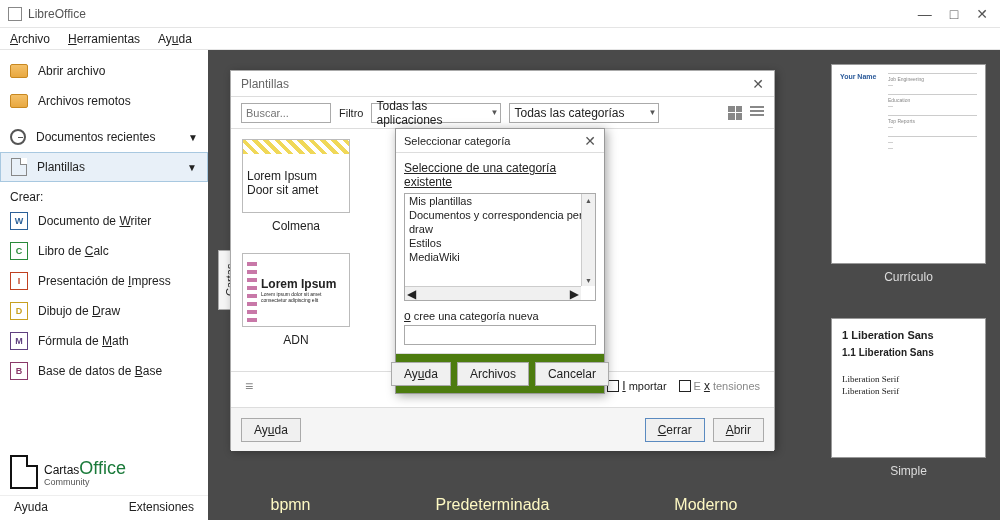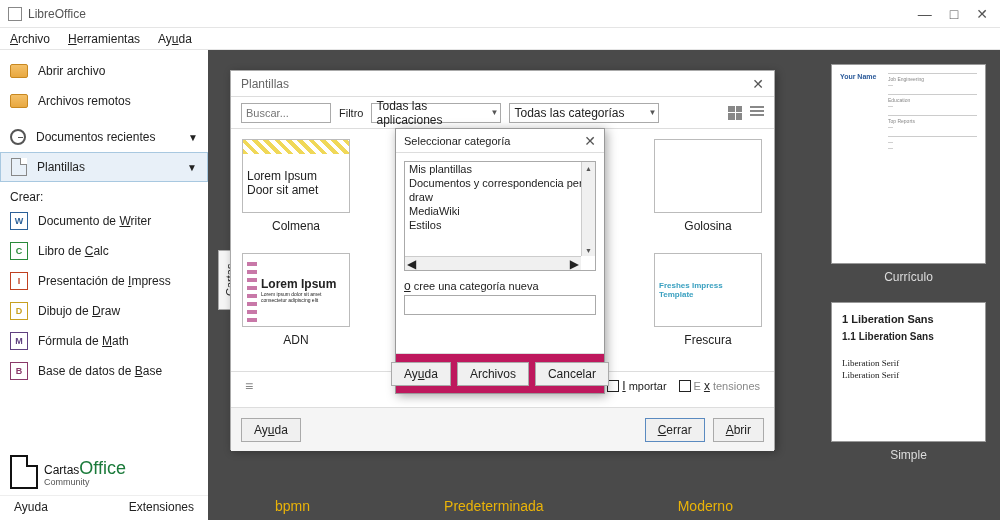--- a/index.html
+++ b/index.html
@@ -33,33 +33,33 @@
 .section-label{padding:8px 10px 2px;font-size:12px}
 .side-spacer{flex:1}
 .logo-row{display:flex;align-items:center;padding:6px 10px;gap:6px}
 .logo-box{width:28px;height:34px;border:2px solid #111;position:relative}
 .logo-box::before{content:"";position:absolute;right:-2px;top:-2px;width:10px;height:10px;background:#fff;border-left:2px solid #111;border-bottom:2px solid #111}
 .logo-text{font-size:18px;font-weight:500;color:#1a7a3a}
 .logo-text .black{color:#111}
 .logo-sub{font-size:9px;color:#555;margin-top:-2px}
 .footer-row{display:flex;justify-content:space-between;padding:4px 14px 6px;border-top:1px solid #eee}
 .content{flex:1;background:#4a4a4a;position:relative;padding:18px 12px 6px}
-.right-col{position:absolute;right:14px;top:14px;display:flex;flex-direction:column;gap:18px;align-items:center}
+.right-col{position:absolute;right:14px;top:14px;display:flex;flex-direction:column;gap:34px;align-items:center}
 .cv-page{width:155px;height:200px;background:#fff;border:1px solid #999;padding:8px;display:flex;gap:8px}
 .cv-left{width:40px}
 .cv-left .name{font-size:7px;font-weight:bold;color:#2a5a9a}
 .cv-right{flex:1;display:flex;flex-direction:column;gap:6px}
 .cv-block{border-top:1px solid #ccc;padding-top:2px;font-size:5px;color:#888}
 .simple-page{width:155px;height:140px;background:#fff;border:1px solid #999;padding:10px}
 .simple-page .h1{font-size:11px;font-weight:bold;margin-bottom:6px}
 .simple-page .h2{font-size:10px;font-weight:bold;margin-bottom:16px}
 .simple-page .body{font-size:9px;font-family:serif;margin-bottom:2px}
 
 .bottom-labels{position:absolute;bottom:6px;left:0;right:200px;display:flex;justify-content:space-around;color:#ddd}
-.bottom-labels span{color:#eab308;font-size:14px}
+.bottom-labels span{color:#fef9c3;font-size:16px}
 
 .dialog-templates{position:absolute;left:230px;top:70px;width:545px;height:380px;background:#f5f5f5;border:1px solid #aaa;box-shadow:2px 2px 8px rgba(0,0,0,.3)}
 .dlg-title{height:26px;display:flex;align-items:center;padding:0 10px;background:#fff;border-bottom:1px solid #ddd}
 .dlg-title span:first-child{flex:1;color:#666}
 .dlg-close{font-size:14px;color:#555;cursor:default}
 .dlg-toolbar{height:32px;display:flex;align-items:center;gap:8px;padding:0 10px;background:#fff;border-bottom:1px solid #ddd}
 .search-box{width:90px;height:20px;border:1px solid #aaa;padding:0 4px;font-size:11px;color:#888}
 .filter-label{font-size:11px}
 .combo{height:20px;border:1px solid #aaa;background:#fff;display:flex;align-items:center;padding:0 4px;position:relative}
 .combo .arrow{position:absolute;right:2px;font-size:8px;color:#555}
@@ -79,21 +79,21 @@
 .dlg-footer{height:44px;border-top:1px solid #ddd;display:flex;align-items:center;padding:0 10px;gap:8px;background:#f5f5f5}
 .btn{height:24px;padding:0 12px;border:1px solid #aaa;background:#f0f0f0;display:inline-flex;align-items:center}
 .btn.primary{border-color:#5a8ac0}
 .btn.disabled{color:#aaa}
 .actions-row{position:absolute;bottom:50px;left:0;right:0;height:28px;display:flex;align-items:center;padding:0 14px;gap:12px;border-top:1px solid #ddd;background:#fff}
 .actions-row .menu-icon{font-size:14px;color:#888}
 .action{color:#888;font-size:11px;display:flex;align-items:center;gap:3px}
 .action.enabled{color:#222}
 .action-icon{width:12px;height:12px;border:1px solid currentColor}
 
-.dialog-cat{position:absolute;left:395px;top:128px;width:210px;height:266px;background:#be185d;border:1px solid #999;box-shadow:2px 2px 10px rgba(0,0,0,.35);z-index:5}
+.dialog-cat{position:absolute;left:395px;top:128px;width:210px;height:266px;background:#4d7c0f;border:1px solid #999;box-shadow:2px 2px 10px rgba(0,0,0,.35);z-index:5}
 .cat-title{height:24px;display:flex;align-items:center;padding:0 8px;background:#fff;border-bottom:1px solid #ddd}
 .cat-title span:first-child{flex:1;font-size:11px}
 .cat-body{padding:8px;background:#fff;display:flex;flex-direction:column;height:200px}
 .cat-label{font-size:11px;margin-bottom:4px}
 .cat-list{border:1px solid #aaa;height:110px;overflow:hidden;position:relative}
 .cat-list-inner{position:absolute;left:0;top:0;right:14px}
 .cat-item{padding:1px 4px;font-size:11px;white-space:nowrap;overflow:hidden}
 .cat-item.selected{background:#1a5fb4;color:#fff}
 .cat-scroll{position:absolute;right:0;top:0;width:14px;bottom:14px;background:#f0f0f0;border-left:1px solid #ccc}
 .cat-scroll .up,.cat-scroll .down{height:12px;display:flex;align-items:center;justify-content:center;font-size:7px;color:#555}
@@ -263,34 +263,20 @@
         <div class="thumb">
             <div class="adn-side"></div>
             <div style="margin-left:14px;font-weight:bold">Lorem Ipsum</div>
             <div style="margin-left:14px;font-size:5px">Lorem ipsum dolor sit amet consectetur adipiscing elit</div>
           </div>
         <span>ADN</span>
       </div>
     </div>
     <div style="width:20px"></div>
     <div style="width:14px"></div>
-    <div style="display:flex;flex-direction:column;gap:20px;margin-left:220px">
-      <div class="tpl">
-        <div class="thumb candy">
-            <span style="color:#fff">CANDY TEMPLATE</span>
-          </div>
-        <span>Golosina</span>
-      </div>
-      <div class="tpl">
-        <div class="thumb freshes">
-            <span class="title">Freshes Impress Template</span>
-          </div>
-        <span>Frescura</span>
-      </div>
-    </div>
   </div>
   <div class="actions-row">
     <span class="menu-icon">≡</span>
     <div style="flex:1"></div>
     <span class="action">
         <span class="action-icon"></span>
         <span>Mover</span>
       </span>
     <span class="action">
         <span class="action-icon"></span>
@@ -312,27 +298,28 @@
       </div>
   </div>
 </div>
 
 <div class="dialog-cat">
   <div class="cat-title">
     <span>Seleccionar categoría</span>
     <span class="dlg-close">✕</span>
   </div>
   <div class="cat-body">
+    <div class="cat-label"><u>Seleccione de una categoría existente</u></div>
     <div class="cat-list">
       <div class="cat-list-inner">
         <div class="cat-item">Mis plantillas</div>
         <div class="cat-item">Documentos y correspondencia personal</div>
         <div class="cat-item">draw</div>
+        <div class="cat-item">Estilos</div>
         <div class="cat-item">MediaWiki</div>
-        <div class="cat-item">Estilos</div>
       </div>
       <div class="cat-scroll">
           <div class="up">▲</div>
           <div class="down">▼</div>
         </div>
       <div class="cat-hscroll">
           <span>◀</span>
           <span>▶</span>
         </div>
     </div>

